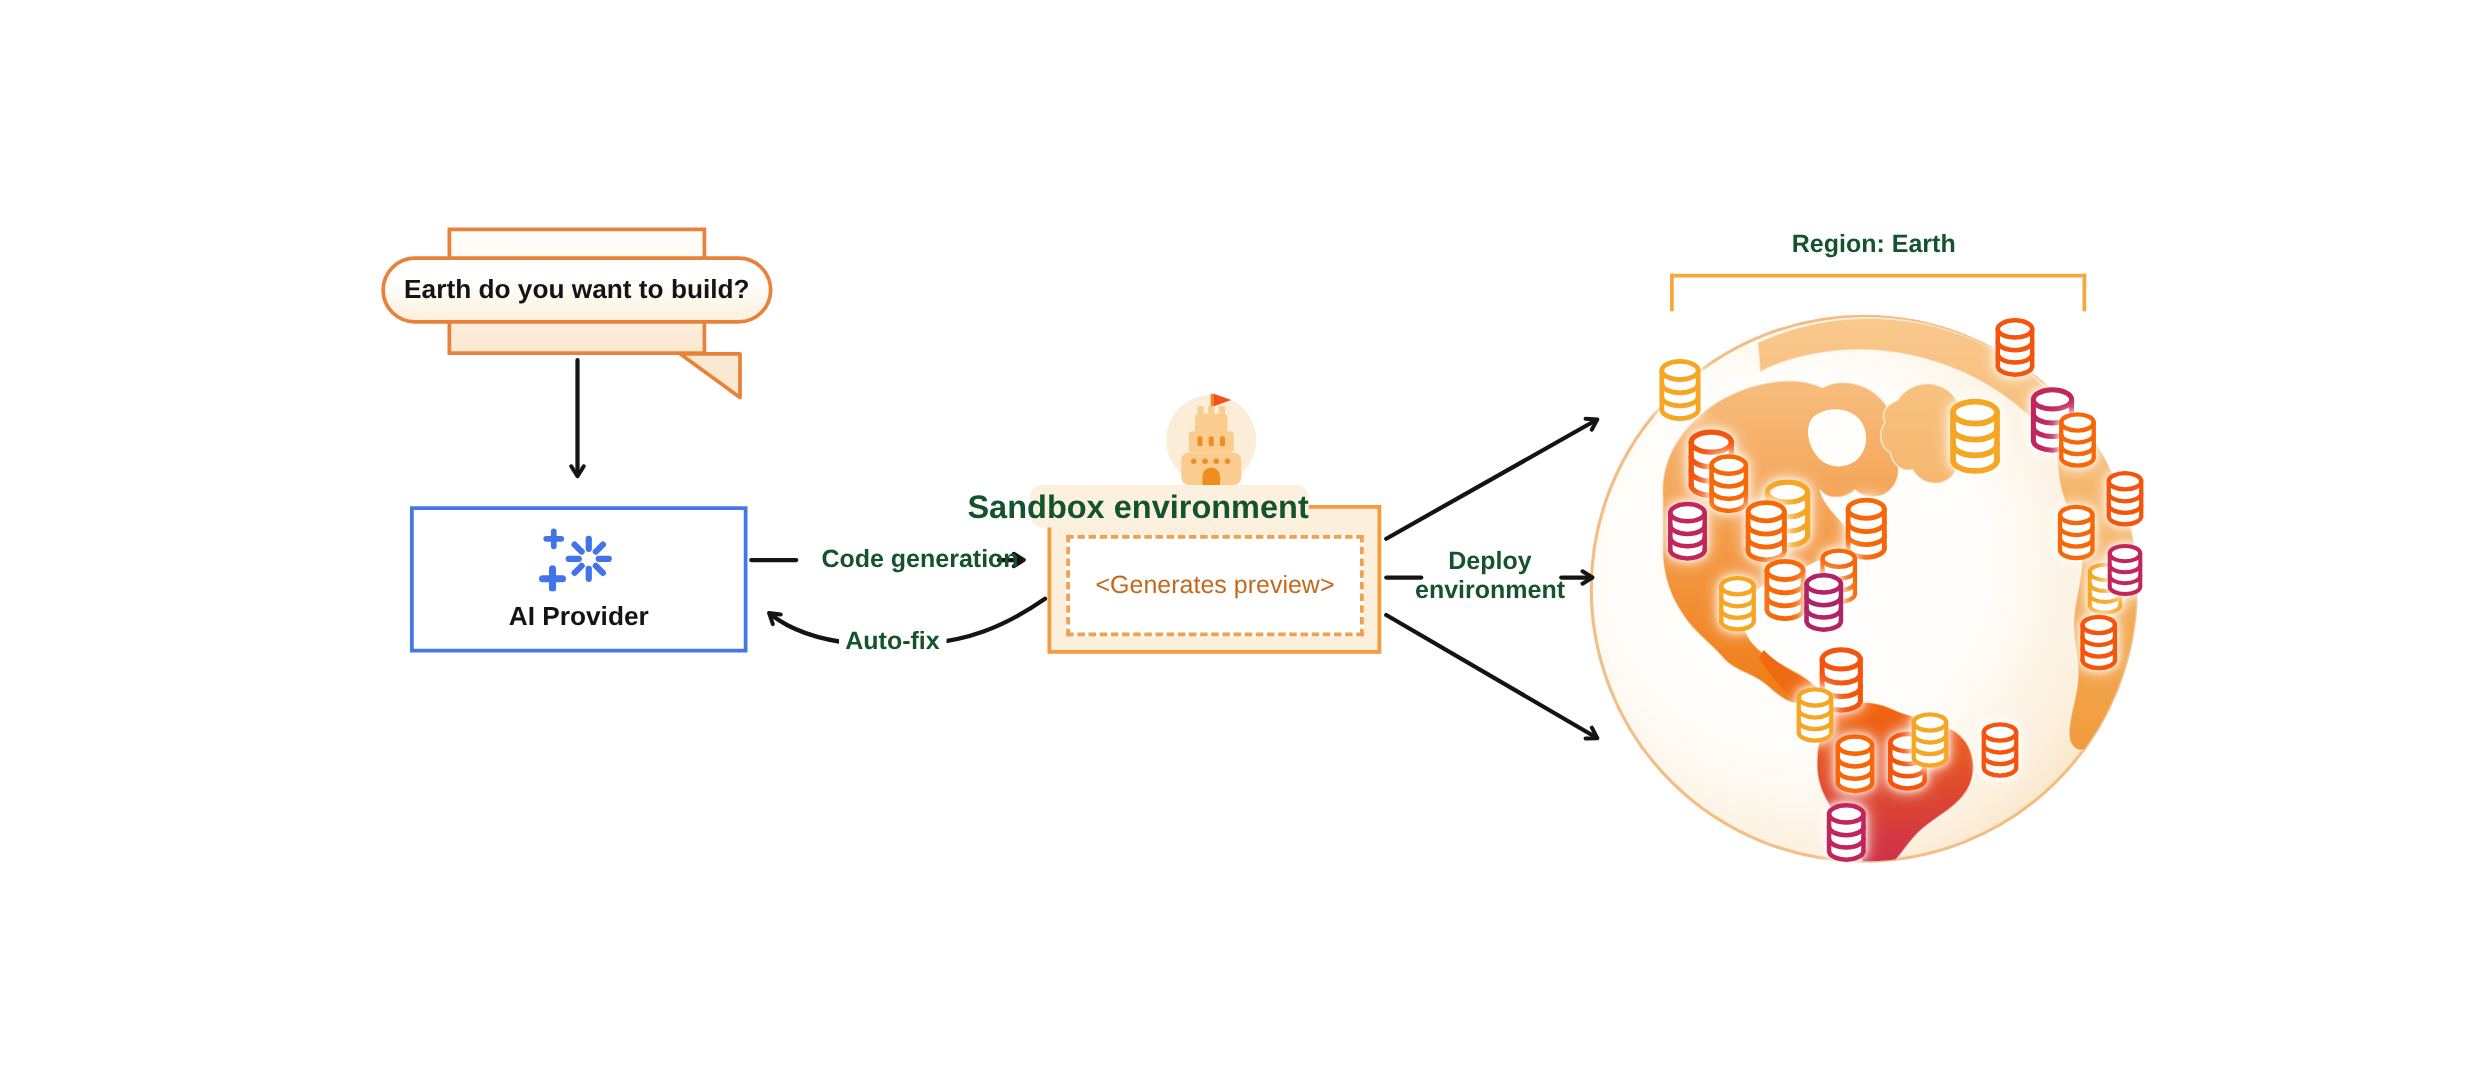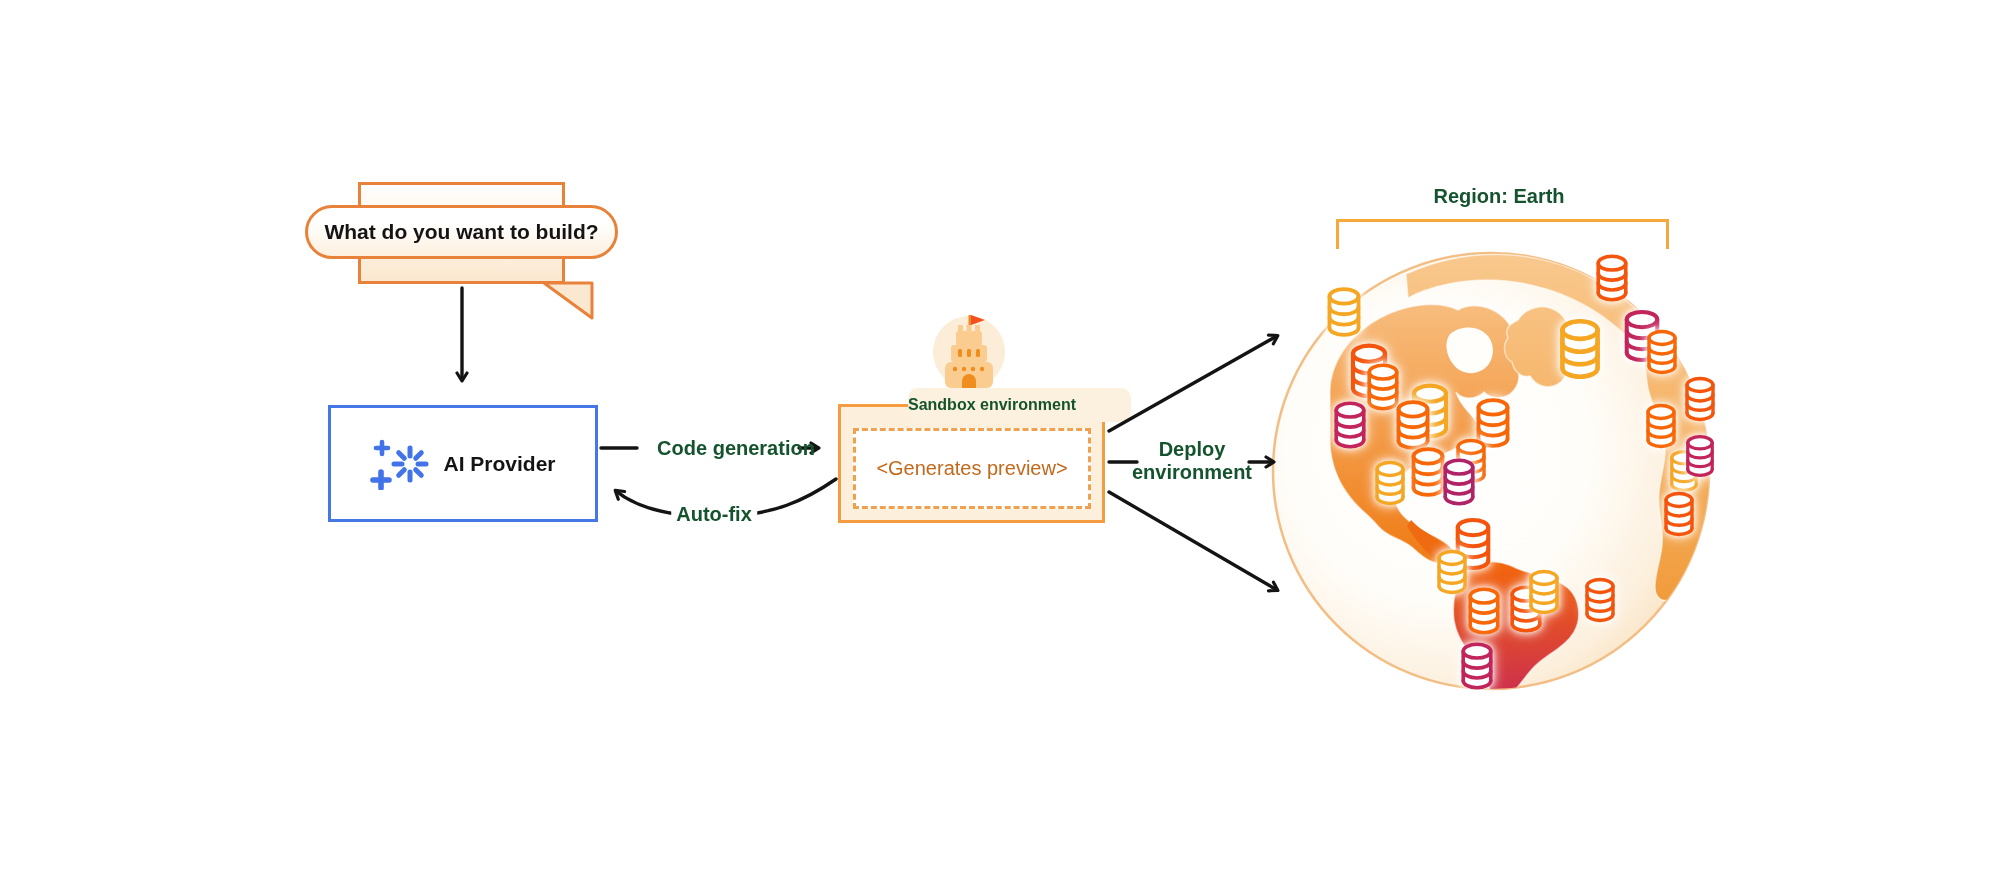--- a/index.html
+++ b/index.html
@@ -10,26 +10,26 @@
   .center{transform:translate(-50%,-50%);}
 
   
   .bubble-back{left:358px;top:182px;width:201px;height:96px;border:3px solid #E8823A;
                background:linear-gradient(180deg,#FFFEFC 0%,#FBE8D0 100%);}
   .bubble-pill{left:305px;top:205px;width:307px;height:48px;border:3px solid #E8823A;border-radius:29px;
                background:linear-gradient(180deg,#FFFFFF 30%,#FDF0DF 100%);
                display:flex;align-items:center;justify-content:center;font-size:21px;font-weight:700;}
   
   .ai-box{left:328px;top:405px;width:264px;height:111px;border:3px solid #4577E6;background:#ffffff;
-          display:flex;align-items:center;justify-content:center;gap:9px;}
+          display:flex;flex-direction:column;align-items:center;justify-content:center;gap:9px;}
   .ai-box .lbl{font-size:21px;font-weight:700;}
   
   .sandbox-outer{left:838px;top:404px;width:261px;height:113px;border:3px solid #F59C40;background:#FCF0DD;z-index:2;}
-  .sandbox-band{left:908px;top:388px;width:223px;height:34px;background:#FCF1DE;border-radius:10px;z-index:3;
-                display:flex;align-items:center;justify-content:flex-start;font-size:16px;font-weight:700;}
+  .sandbox-band{left:824px;top:388px;width:223px;height:34px;background:#FCF1DE;border-radius:10px;z-index:3;
+                display:flex;align-items:center;justify-content:flex-end;font-size:26px;font-weight:700;}
   .sandbox-inner{left:853px;top:428px;width:232px;height:75px;border:3px dashed #F0A14F;background:#ffffff;z-index:3;
                  display:flex;align-items:center;justify-content:center;}
   .sandbox-inner span{font-size:20px;font-weight:400;color:#C2691C;}
   .castle-bg{left:933px;top:316px;width:72px;height:72px;border-radius:50%;background:#FBEDD8;z-index:1;}
   .castle{left:941px;top:312px;z-index:2;}
   
   .lbl-codegen{left:718px;top:448px;font-size:20px;z-index:6;margin-left:18px;}
   .lbl-autofix{left:714px;top:514px;font-size:20px;background:#fff;padding:0 5px;z-index:6;}
   .lbl-deploy{left:1192px;top:461px;font-size:20px;line-height:1.15;text-align:center;z-index:6;}
   .lbl-region{left:1499px;top:196px;font-size:20px;z-index:6;}
@@ -46,21 +46,21 @@
 </head>
 <body>
 
 <div class="canvas">
 
   <div class="abs bubble-back"></div>
   <svg class="abs" style="left:540px;top:281px;z-index:1;" width="58" height="42" viewBox="0 0 58 42">
     <path d="M4,2 L52,2 L52,37 Z" fill="#FBE8D0" stroke="#E8823A" stroke-width="3" stroke-linejoin="round"></path>
   </svg>
   <div class="abs bubble-pill">
-    <span>What do you want to build?</span>
+    <span>Earth do you want to build?</span>
   </div>
 
   <div class="abs ai-box">
     <svg width="64" height="52" viewBox="0 0 64 52">
       <g stroke="#4273E8" stroke-linecap="round" fill="none">
         <g stroke-width="5">
           <path d="M48,26 L56,26"></path>
             <path d="M45.7,31.7 L51.3,37.3"></path>
             <path d="M40,34 L40,42"></path>
           <path d="M34.3,31.7 L28.7,37.3"></path>

